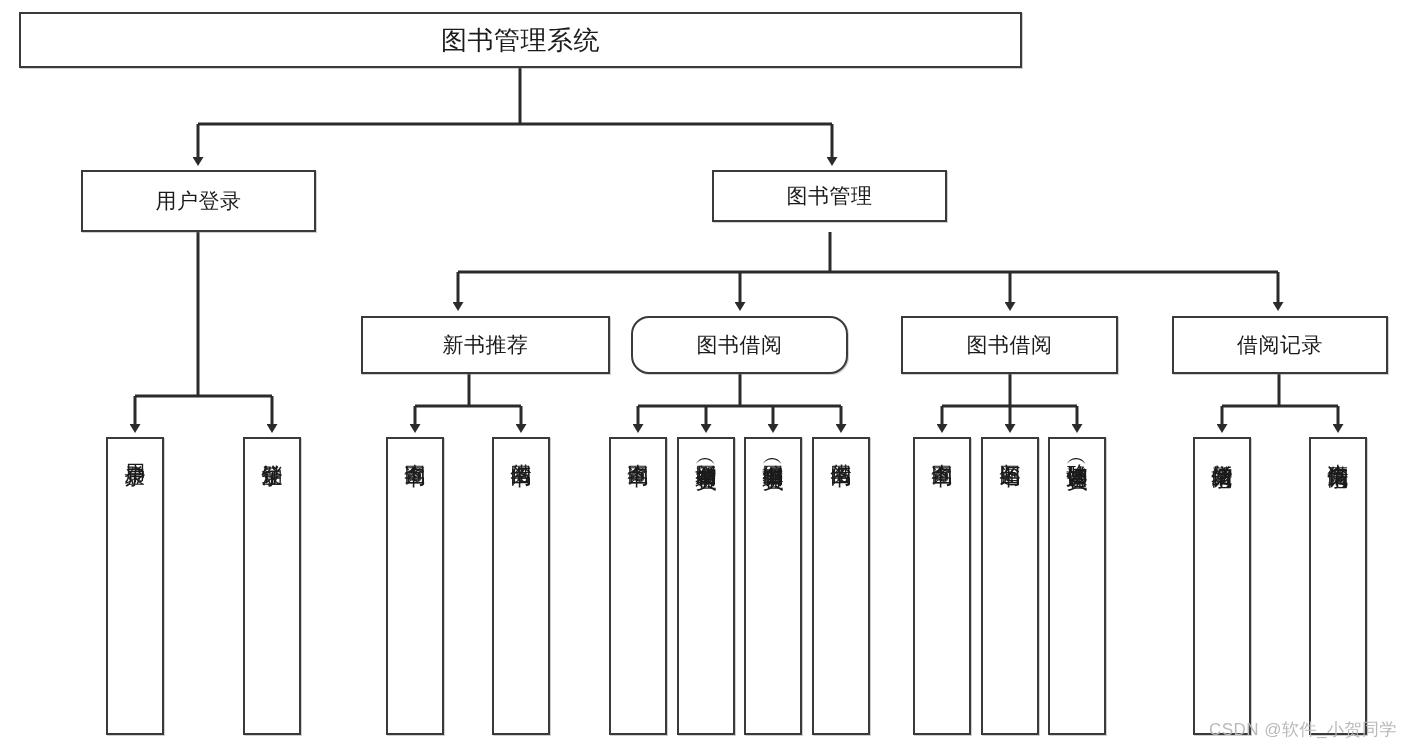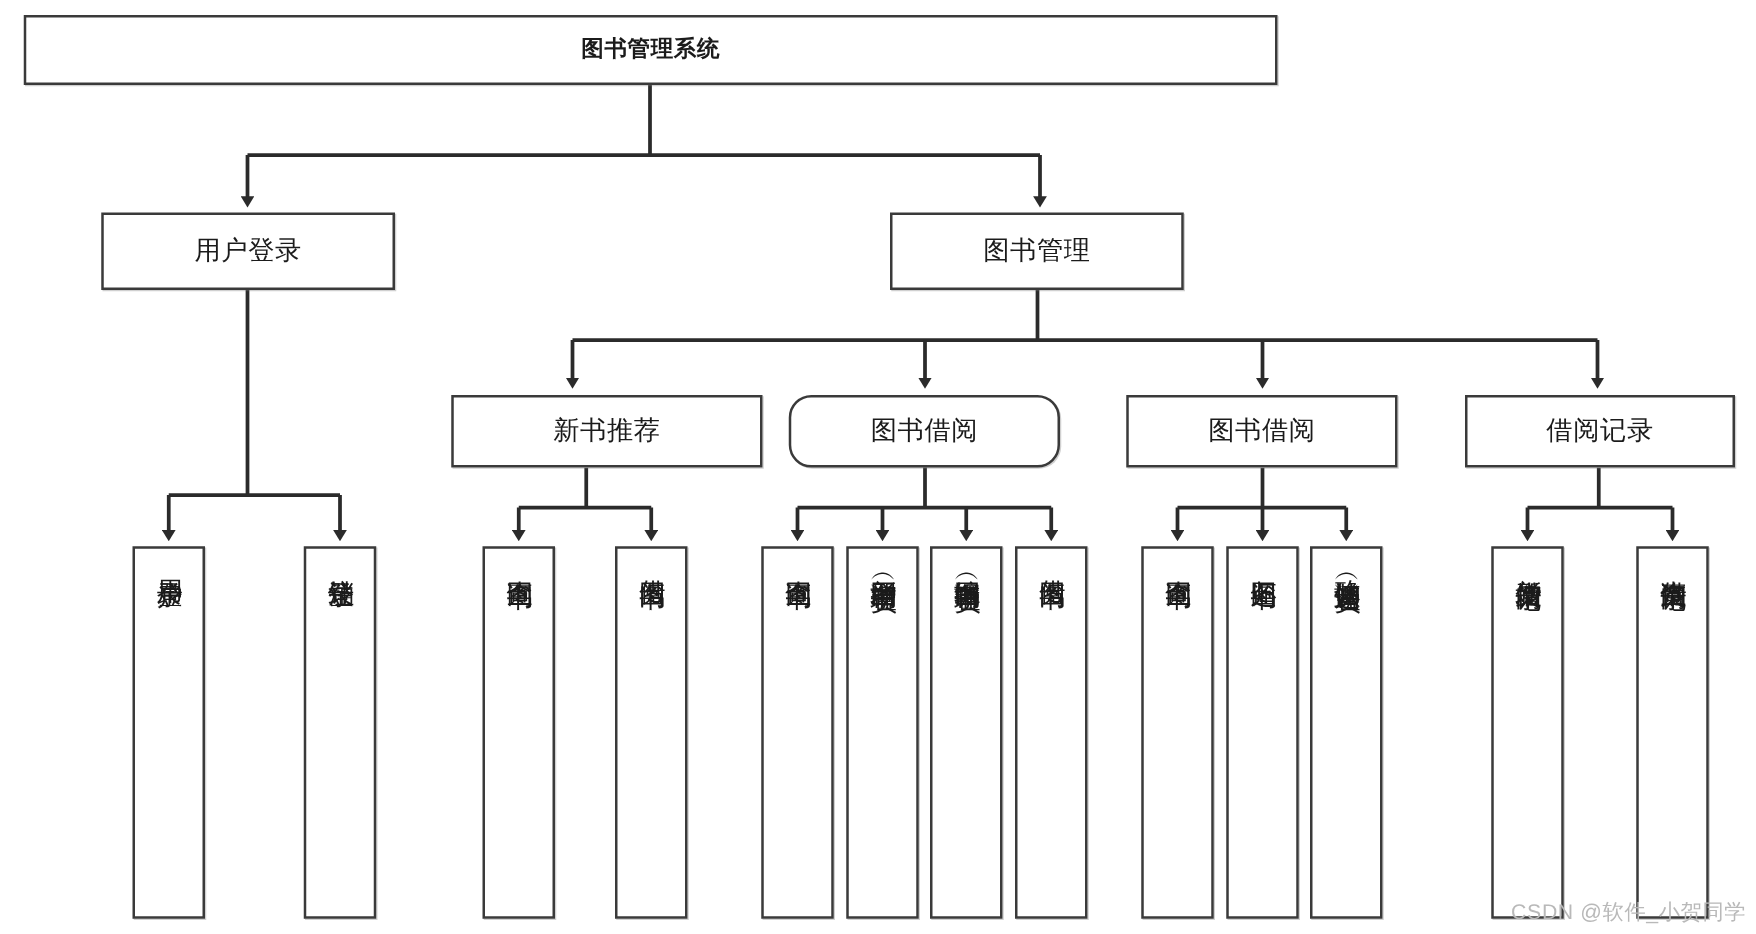--- a/index.html
+++ b/index.html
@@ -40,22 +40,21 @@
   }
   .node .label {
     display: block;
     line-height: 1.18;
     letter-spacing: 0.5px;
   }
   .node.horiz .label {
     font-size: 21px;
   }
   .node.root .label {
-    font-size: 18px;
-    font-weight: bold;
+    font-size: 26px;
   }
   .node.leaf {
     align-items: flex-start;
     padding-top: 8px;
   }
   .node.leaf .label {
     writing-mode: vertical-rl;
     text-orientation: upright;
     font-size: 21px;
     line-height: 1.14;
@@ -129,21 +128,21 @@
     </g>
   </svg>
 
   <div class="node root horiz" style="left:19px; top:12px; width:1003px; height:56px;">
     <span class="label">图书管理系统</span>
   </div>
 
   <div class="node horiz" style="left:81px; top:170px; width:235px; height:62px;">
     <span class="label">用户登录</span>
   </div>
-  <div class="node horiz" style="left:712px; top:170px; width:235px; height:62px;">
+  <div class="node horiz" style="left:712px; top:170px; width:235px; height:52px;">
     <span class="label">图书管理</span>
   </div>
 
   <div class="node horiz" style="left:361px; top:316px; width:249px; height:58px;">
     <span class="label">新书推荐</span>
   </div>
   <div class="node horiz" style="left:631px; top:316px; width:217px; height:58px;border-radius:18px;">
     <span class="label">图书借阅</span>
   </div>
   <div class="node horiz" style="left:901px; top:316px; width:217px; height:58px;">

